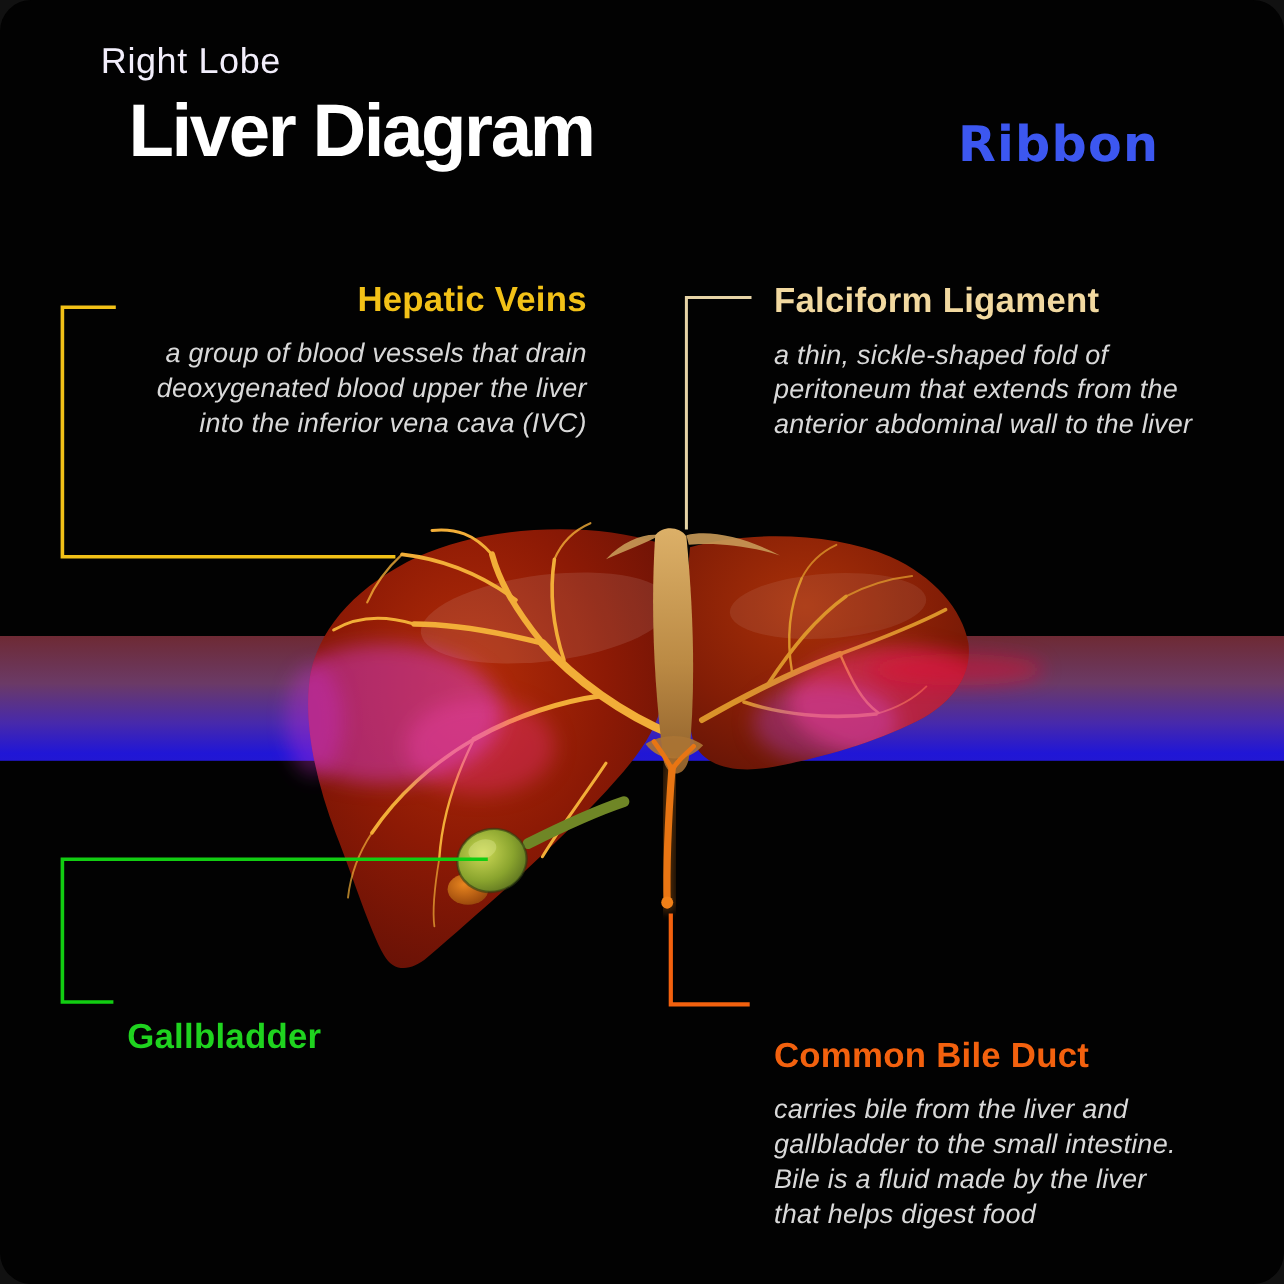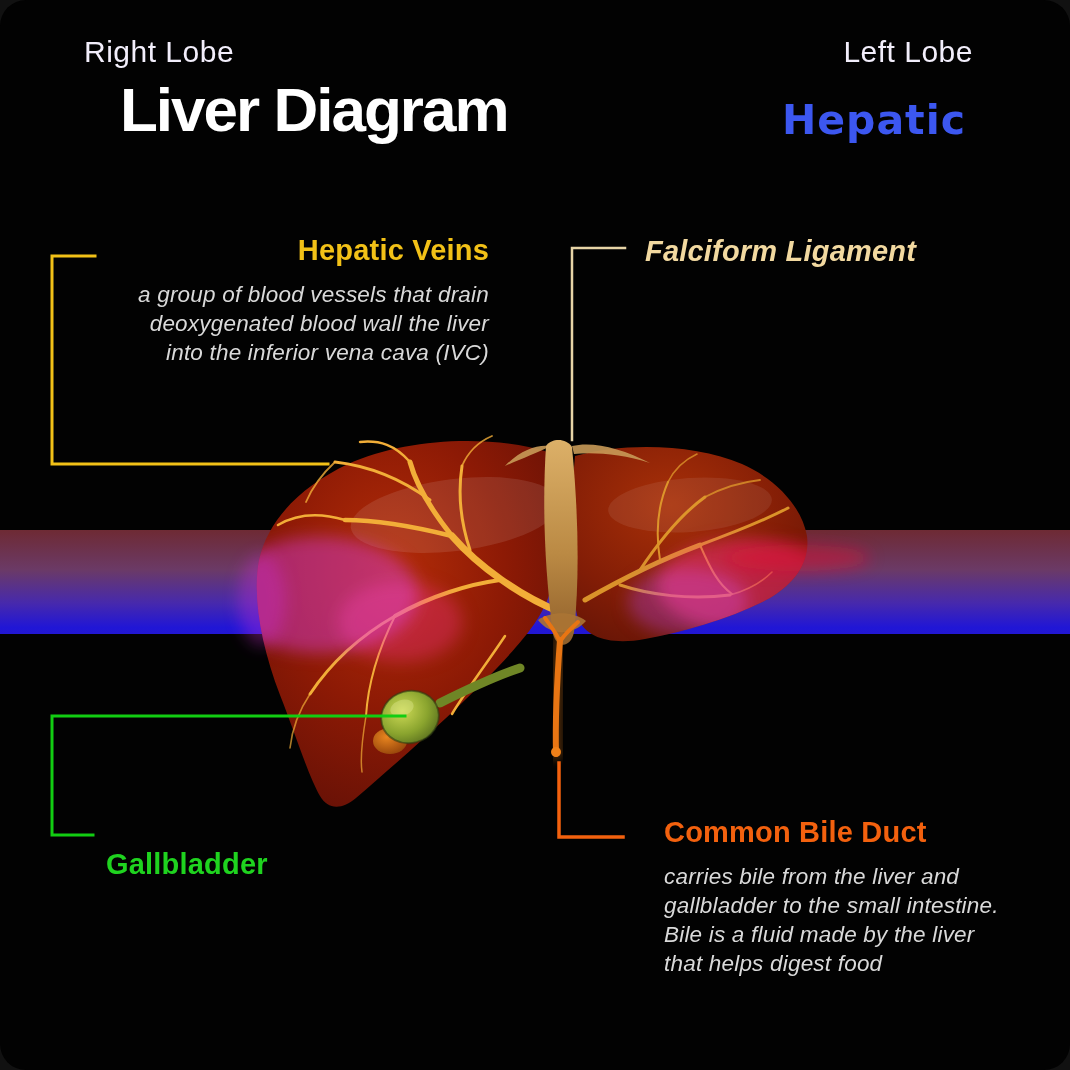--- a/index.html
+++ b/index.html
@@ -3,21 +3,21 @@
 <meta charset="utf-8">
 <style>
   html,body{margin:0;padding:0;background:#111;}
   #canvas{
     position:relative;width:1070px;height:1070px;background:#020202;
     overflow:hidden;border-radius:26px;
     font-family:"Liberation Sans",sans-serif;
   }
   
   .title{
-    position:absolute;left:120px;top:74px;margin:0;
+    position:absolute;left:107px;top:74px;margin:0;
     font-size:62px;font-weight:700;letter-spacing:-2px;color:#fff;
   }
   .brand{
     position:absolute;right:104px;top:96px;
     font-size:41px;font-weight:700;letter-spacing:1px;
     color:var(--brand-blue);font-family:"DejaVu Sans",sans-serif;
   }
   
   .band{
     position:absolute;left:0;top:530px;width:1070px;height:104px;
@@ -41,35 +41,34 @@
   .callout.gall{stroke:var(--gall-line);stroke-width:3;}
   .callout.bile{stroke:var(--bile-orange);stroke-width:3.5;}
   
   .note{position:absolute;z-index:4;}
   .note h2{margin:0;font-size:29px;font-weight:700;letter-spacing:.2px;}
   .note p{
     margin:13px 0 0 0;font-style:italic;font-size:22.5px;line-height:29px;
     color:#d9d9d9;letter-spacing:.2px;
   }
   #note-hepatic{left:107px;top:234px;text-align:right;}   #note-hepatic h2{color:var(--hepatic);}  #note-hepatic p{width:382px;}
-  #note-falciform{left:645px;top:235px;} #note-falciform h2{color:var(--falciform);font-style:italic;} #note-falciform p{width:372px;}
+  #note-falciform{left:645px;top:235px;} #note-falciform h2{color:var(--falciform);} #note-falciform p{width:372px;}
   #note-gall{left:106px;top:820px;}      #note-gall h2{color:var(--gall-green);margin-top:28px;}  #note-gall p{width:414px;}
-  #note-bile{left:645px;top:816px;margin-left:19px;}      #note-bile h2{color:var(--bile-orange);} #note-bile p{width:340px;}
+  #note-bile{left:645px;top:864px;}      #note-bile h2{color:var(--bile-orange);} #note-bile p{width:340px;}
 </style>
 </head>
 <body>
 
 <div id="canvas">
 
   <h1 class="title">Liver Diagram</h1>
-  <div class="brand">Hepatic</div>
+  <div class="brand">Ribbon</div>
 
   <div class="band"></div>
   <span class="lobe-label left">Right Lobe</span>
-  <span class="lobe-label right">Left Lobe</span>
 
   <svg id="liver-svg" class="layer" viewBox="0 0 1070 1070" aria-hidden="true">
     <defs>
       <radialGradient id="gradRight" cx="0.45" cy="0.35" r="0.85">
         <stop offset="0%" stop-color="#b42d08"></stop>
         <stop offset="45%" stop-color="#8d1a05"></stop>
         <stop offset="80%" stop-color="#6a1206"></stop>
         <stop offset="100%" stop-color="#4f0d07"></stop>
       </radialGradient>
       <radialGradient id="gradLeft" cx="0.42" cy="0.30" r="0.9">
@@ -173,25 +172,26 @@
 
   <svg id="callout-svg" class="layer" viewBox="0 0 1070 1070" aria-hidden="true">
     <polyline class="callout hepatic" points="95,256 52,256 52,464 328,464"></polyline>
     <polyline class="callout falciform" points="625,248 572,248 572,440"></polyline>
     <polyline class="callout gall" points="405,716 52,716 52,835 93,835"></polyline>
     <polyline class="callout bile" points="559,763 559,837 623,837"></polyline>
   </svg>
 
   <div class="note" id="note-hepatic">
     <h2>Hepatic Veins</h2>
-    <p>a group of blood vessels that drain deoxygenated blood wall the liver into the inferior vena cava (IVC)</p>
+    <p>a group of blood vessels that drain deoxygenated blood upper the liver into the inferior vena cava (IVC)</p>
   </div>
 
   <div class="note" id="note-falciform">
     <h2>Falciform Ligament</h2>
+    <p>a thin, sickle-shaped fold of peritoneum that extends from the anterior abdominal wall to the liver</p>
   </div>
 
   <div class="note" id="note-gall">
     <h2>Gallbladder</h2>
   </div>
 
   <div class="note" id="note-bile">
     <h2>Common Bile Duct</h2>
     <p>carries bile from the liver and gallbladder to the small intestine. Bile is a fluid made by the liver that helps digest food</p>
   </div>

